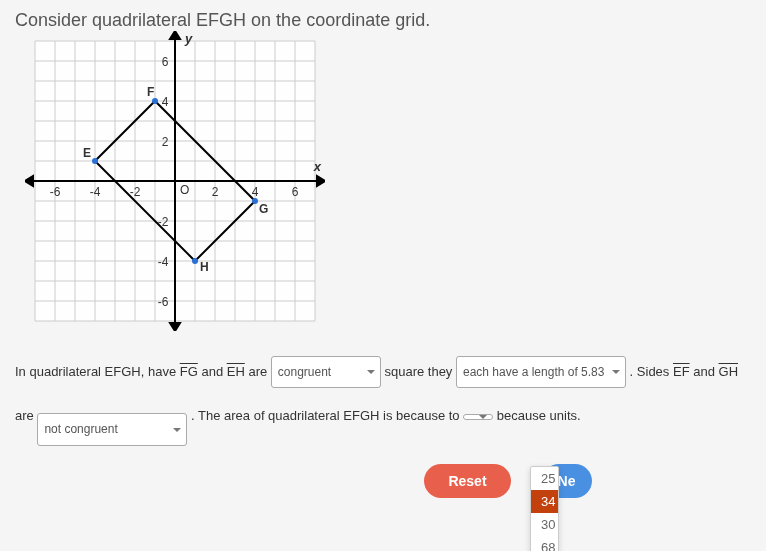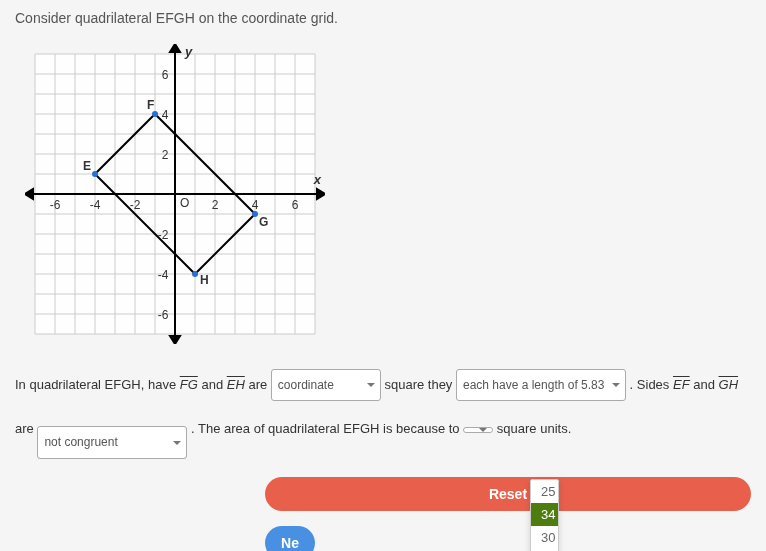--- a/index.html
+++ b/index.html
@@ -5,21 +5,21 @@
     * { box-sizing: border-box; margin: 0; padding: 0; }
     body {
       font-family: Arial, sans-serif;
       background: #f5f5f5;
       width: 766px;
       height: 551px;
       padding: 10px 15px;
       color: #333;
       font-size: 14px;
     }
-    .prompt { color: #555; font-size: 14px; margin-bottom: 18px; }
+    .prompt { color: #555; font-size: 18px; }
     .graph-area { margin-left: 10px; margin-bottom: 25px; }
     .fill-text {
       line-height: 2.2;
       font-size: 13px;
       color: #333;
     }
     .select {
       display: inline-block;
       border: 1px solid #aaa;
       background: #fff;
@@ -38,29 +38,28 @@
       top: 50%;
       transform: translateY(-50%);
       border-left: 4px solid transparent;
       border-right: 4px solid transparent;
       border-top: 4px solid #777;
     }
     .select.wide1 { min-width: 110px; }
     .select.wide2 { min-width: 170px; }
     .select.wide3 { min-width: 150px; margin-top: 25px; }
     .select.narrow { min-width: 30px; }
-    .overline { text-decoration: overline; font-style: italic; }
+    .overline { text-decoration: overline; }
     .button-row {
       margin-top: 18px;
       display: flex;
-      gap: 15px;
+      gap: 31px;
       justify-content: center;
       padding-left: 250px;
       position: relative;
-      flex-direction: column;
     }
     .btn {
       padding: 9px 24px;
       border-radius: 20px;
       border: none;
       font-size: 14px;
       font-weight: bold;
       color: #fff;
       cursor: pointer;
     }
@@ -76,21 +75,21 @@
       box-shadow: 0 2px 6px rgba(0,0,0,0.15);
       font-size: 13px;
       width: 29px;
     }
     .dropdown-options div {
       padding: 4px 10px;
       color: #666;
       text-align: center;
     }
     .dropdown-options .selected {
-      background: #4d7c0f;
+      background: #c2410c;
       color: #fff;
     }
     svg { display: block; }
     .axis-label { font-size: 13px; font-style: italic; font-weight: bold; fill: #333; }
     .tick-label { font-size: 12px; fill: #333; }
     .point-label { font-size: 12px; font-weight: bold; fill: #333; }
   </style>
 </head>
 <body>
 
@@ -172,29 +171,29 @@
 
     <text class="point-label" x="58" y="126">E</text>
     <text class="point-label" x="122" y="65">F</text>
     <text class="point-label" x="234" y="182">G</text>
     <text class="point-label" x="175" y="240">H</text>
   </svg>
 </div>
 
 <div class="fill-text">
   <span>In quadrilateral EFGH, have </span><span class="overline">FG</span><span> and </span><span class="overline">EH</span><span> are </span>
-  <span class="select wide1">coordinate</span>
+  <span class="select wide1">congruent</span>
   <span> square they </span>
   <span class="select wide2">each have a length of 5.83</span>
   <span>. Sides </span><span class="overline">EF</span><span> and </span><span class="overline">GH</span><br>
   <span>are </span>
   <span class="select wide3">not congruent</span>
   <span>. The area of quadrilateral EFGH is because to </span>
   <span class="select narrow"></span>
-  <span> square units.</span>
+  <span> because units.</span>
 </div>
 
 <div class="button-row">
   <button class="btn btn-reset">Reset</button>
   <button class="btn btn-next">Ne</button>
   <div class="dropdown-options">
     <div>25</div>
     <div class="selected">34</div>
     <div>30</div>
     <div>68</div>

